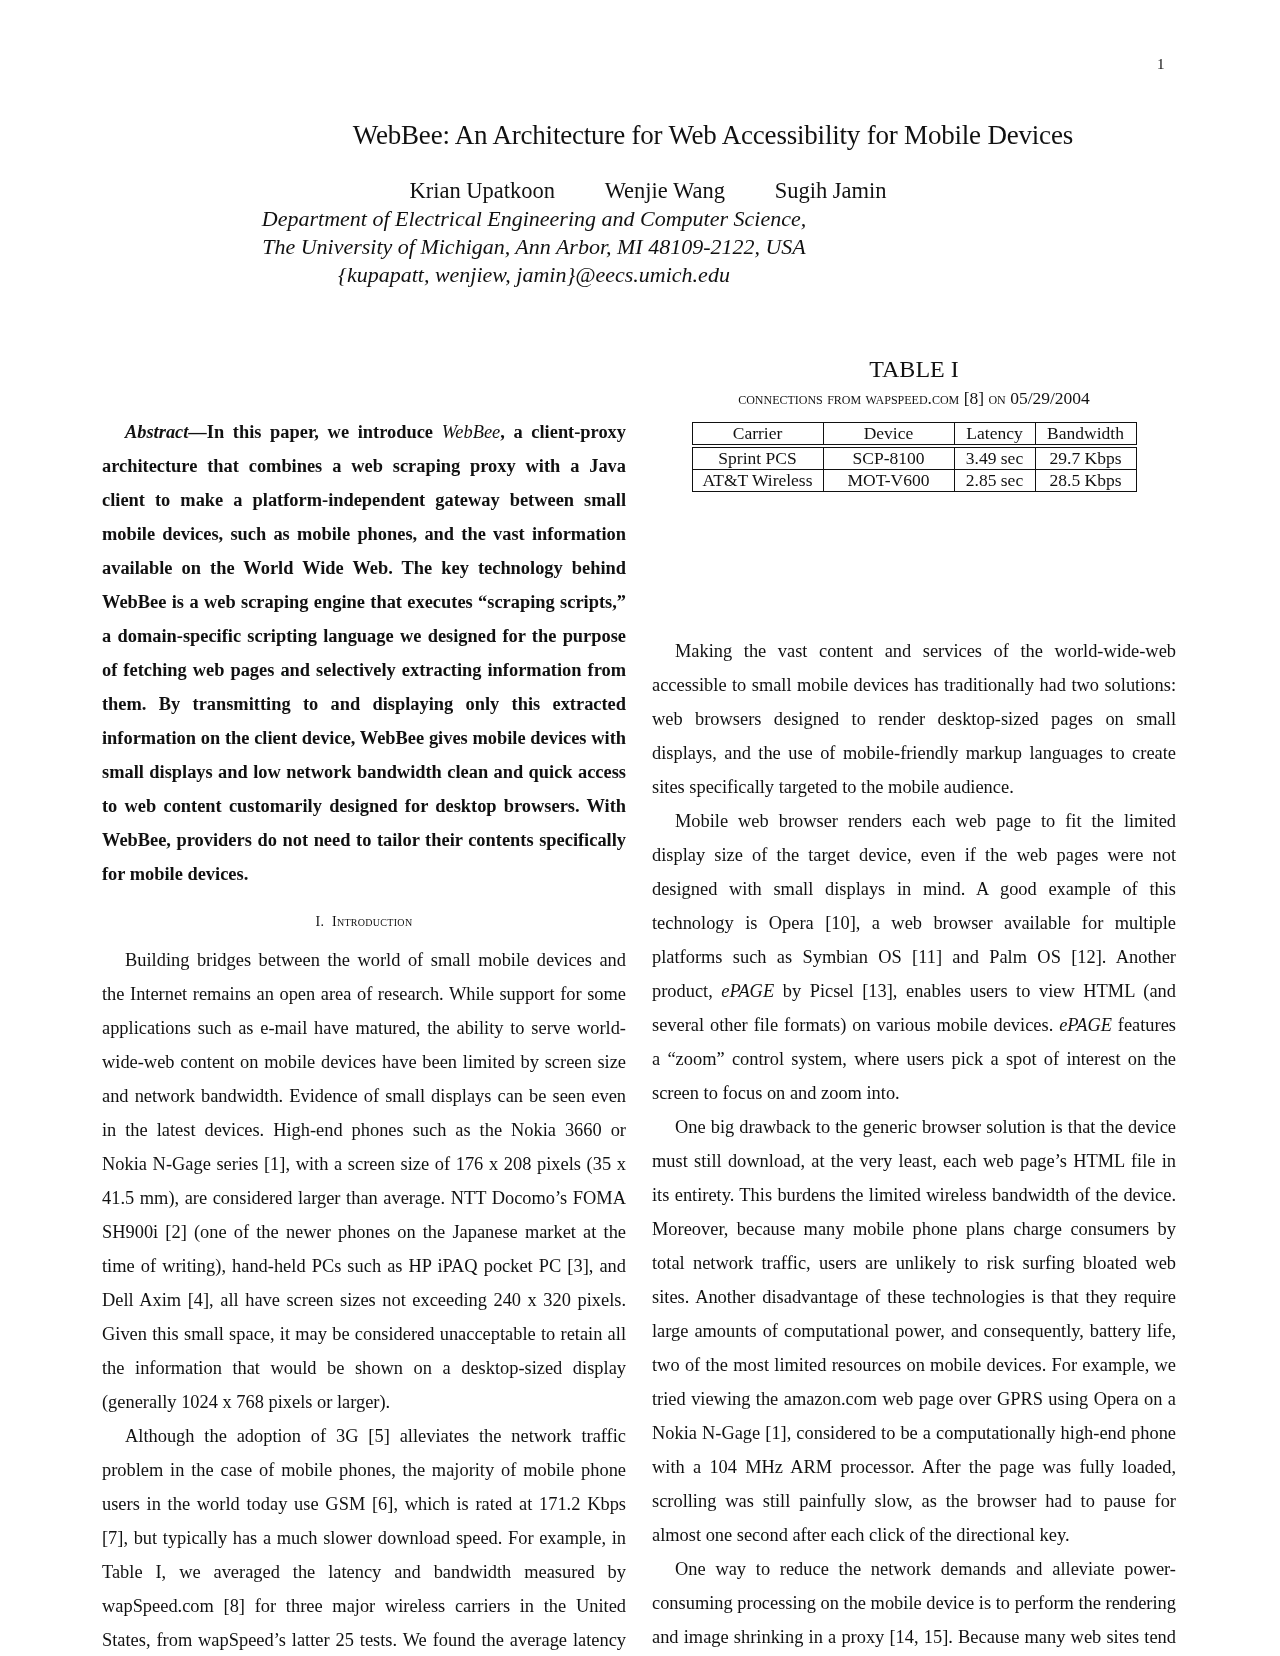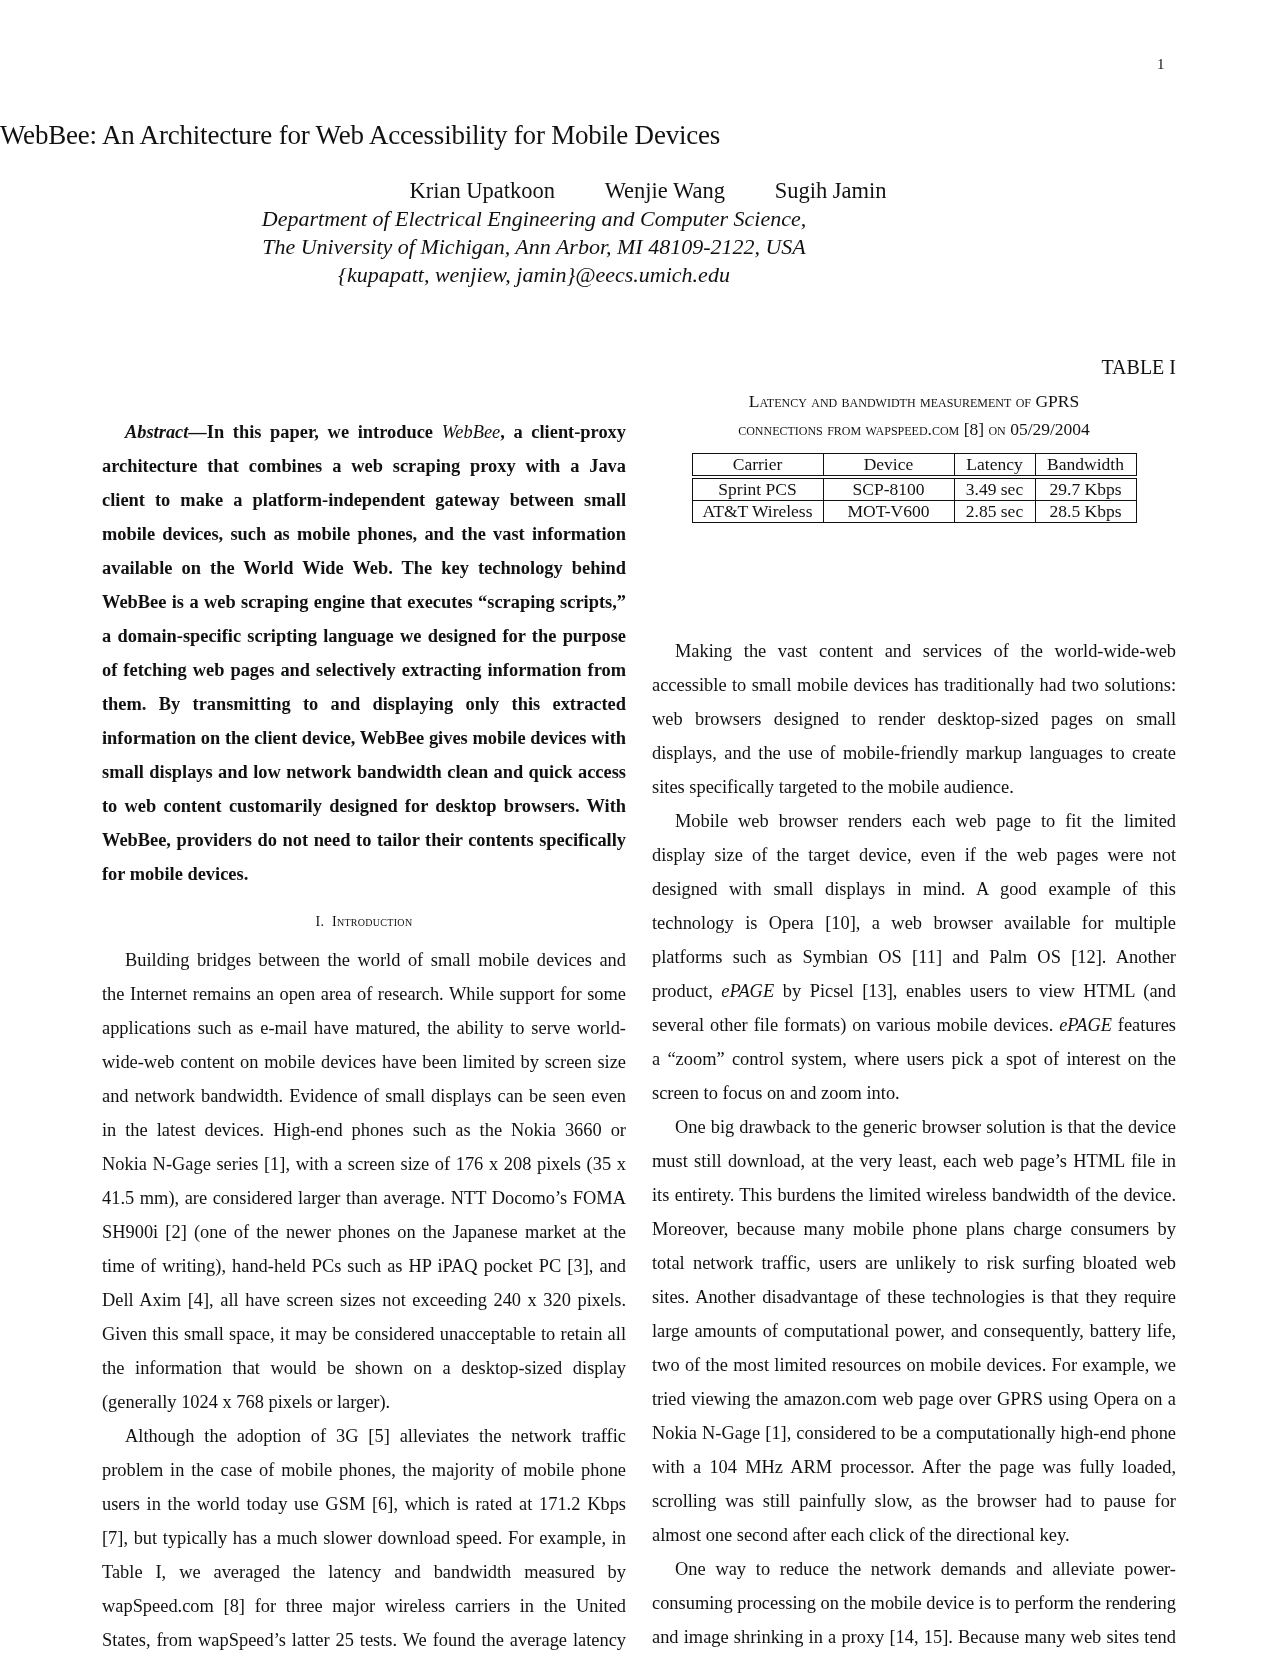--- a/index.html
+++ b/index.html
@@ -2,21 +2,21 @@
 <html><head>
 <meta charset="utf-8">
 <style>
   html, body { margin: 0; padding: 0; background: #ffffff; }
   body {
     width: 1280px; height: 1656px; position: relative; overflow: hidden;
     font-family: "Liberation Serif", "DejaVu Serif", serif; color: #111;
   }
   .page-number { position: absolute; top: 56px; left: 1157px; font-size: 15px; }
   .title {
-    position: absolute; top: 120px; left: 0; width: 1073px; text-align: left;
+    position: absolute; top: 120px; left: 0; width: 1073px; text-align: right;
     font-size: 27px; letter-spacing: -0.2px;
   }
   .authors {
     position: absolute; top: 178px; left: 0; width: 1280px; text-align: center;
     font-size: 22.5px;
     margin-left: 8px;
   }
   .authors span { margin: 0 22px; }
   .affil {
     position: absolute; left: 0; width: 1068px; text-align: center;
@@ -30,21 +30,21 @@
   .col-right { left: 652px; top: 590px; }
   .col p { margin: 0; text-indent: 23px; }
   .abstract { font-weight: bold; }
   .abstract .lbl { font-style: italic; }
   .abstract .it { font-style: italic; font-weight: normal; }
   .section-heading {
     text-align: center; font-size: 14px; margin: 14px 0 4px 0; letter-spacing: 0.3px;
   }
   .sc { font-variant: small-caps; }
   .table-block { position: absolute; left: 652px; top: 356px; width: 524px; text-align: center; }
-  .table-label { font-size: 20px; margin-bottom: 8px; text-align: right; }
+  .table-label { font-size: 24px; margin-bottom: 1px; }
   .table-caption { font-size: 17.5px; font-variant: small-caps; line-height: 28px; }
   table.data {
     margin: 10px auto 0 auto; border-collapse: collapse; font-size: 17.5px;
     border: 1.5px solid #111;
   }
   table.data th, table.data td {
     border: 1.3px solid #111; padding: 0 4px; font-weight: normal; height: 21px; line-height: 21px;
   }
   table.data thead tr { border-bottom: 4px double #111; }
   table.data thead th { border-bottom: 4px double #111; }
@@ -73,21 +73,20 @@
   <div class="section-heading">
     <span>I.</span>&nbsp;&nbsp;<span class="sc">Introduction</span>
   </div>
 
   <p>Building bridges between the world of small mobile devices and the Internet remains an open area of research. While support for some applications such as e-mail have matured, the ability to serve world-wide-web content on mobile devices have been limited by screen size and network bandwidth. Evidence of small displays can be seen even in the latest devices. High-end phones such as the Nokia 3660 or Nokia N-Gage series [1], with a screen size of 176 x 208 pixels (35 x 41.5 mm), are considered larger than average. NTT Docomo’s FOMA SH900i [2] (one of the newer phones on the Japanese market at the time of writing), hand-held PCs such as HP iPAQ pocket PC [3], and Dell Axim [4], all have screen sizes not exceeding 240 x 320 pixels. Given this small space, it may be considered unacceptable to retain all the information that would be shown on a desktop-sized display (generally 1024 x 768 pixels or larger).</p>
   <p>Although the adoption of 3G [5] alleviates the network traffic problem in the case of mobile phones, the majority of mobile phone users in the world today use GSM [6], which is rated at 171.2 Kbps [7], but typically has a much slower download speed. For example, in Table I, we averaged the latency and bandwidth measured by wapSpeed.com [8] for three major wireless carriers in the United States, from wapSpeed’s latter 25 tests. We found the average latency to be about 3 seconds, and the network bandwidth to be limited to around 20 to 30 Kbps, far less than the theoretical limit. Busse et al. reported an average latency of about 1 second for GPRS and about 275 ms for 3G (UMTS) on an European network [9]. In contrast, a computer user on a broadband connection may experience 3 Mbps downloads at a latency of less than 70 milliseconds.</p>
 </div>
 
 <div class="table-block">
   <div class="table-label">TABLE I</div>
-  <div class="table-caption">Latency and bandwidth measurement of GPRS</div>
   <div class="table-caption">connections from wapspeed.com [8] on 05/29/2004</div>
   <table class="data">
     <thead>
       <tr>
         <th class="w-carrier">Carrier</th>
         <th class="w-device">Device</th>
         <th class="w-lat">Latency</th>
         <th class="w-bw">Bandwidth</th>
       </tr>
     </thead>

